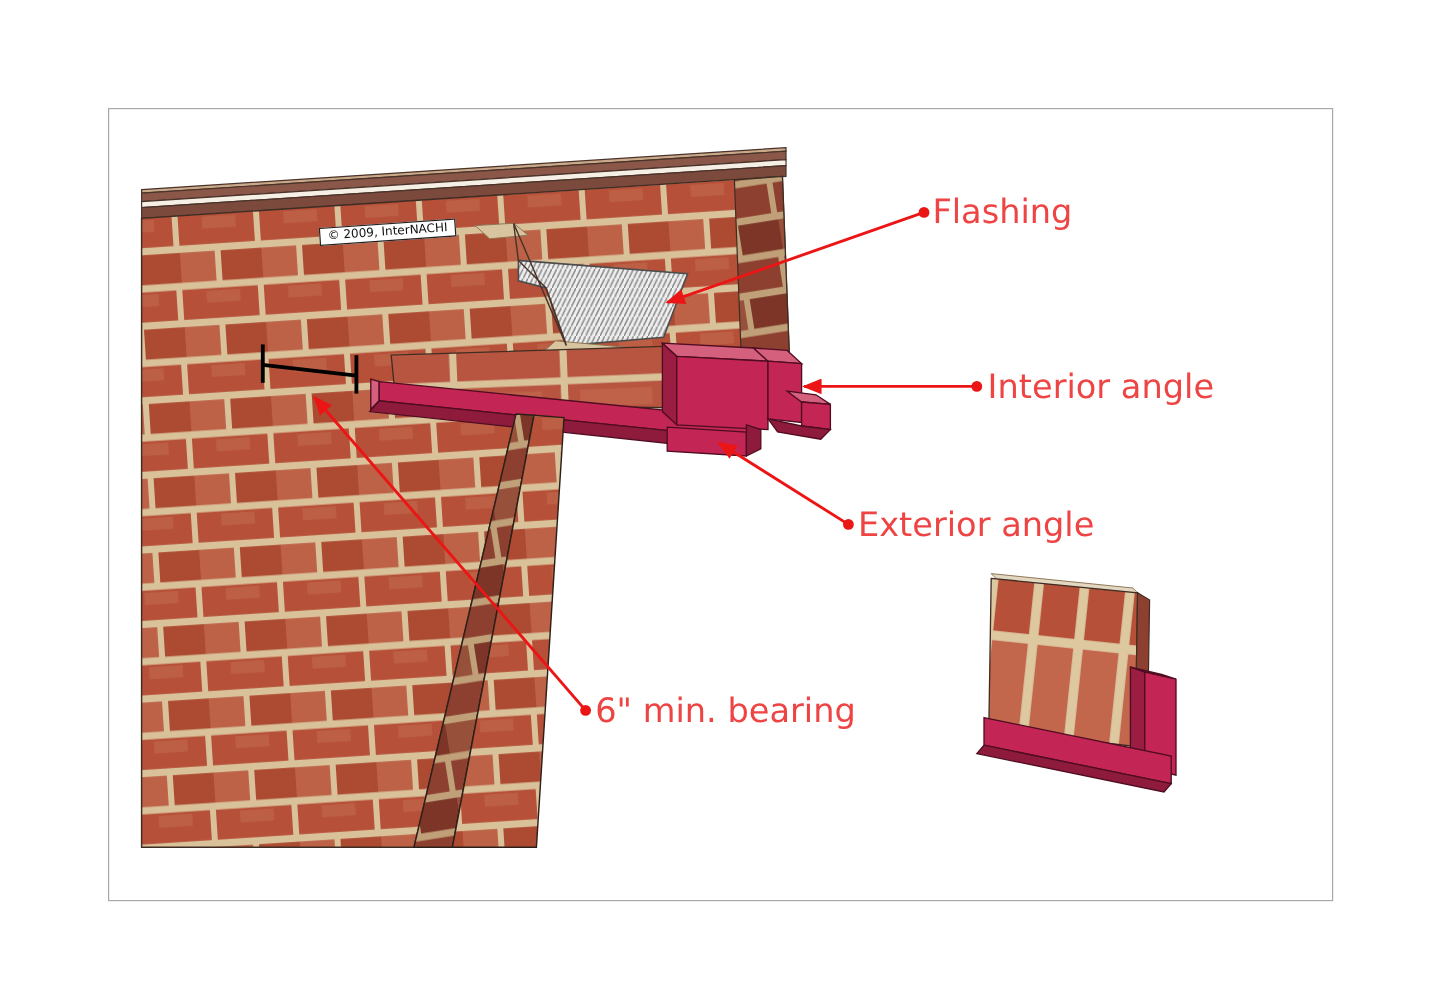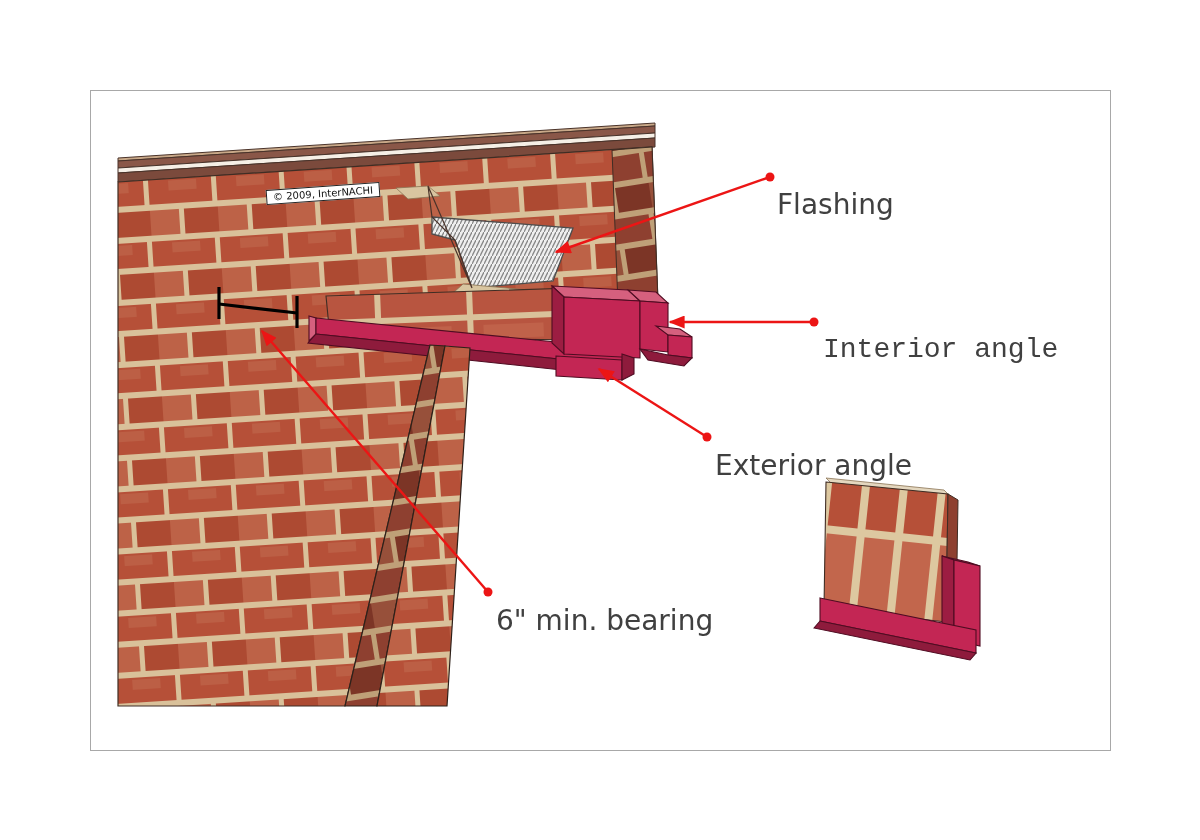--- a/index.html
+++ b/index.html
@@ -1,21 +1,21 @@
 <!DOCTYPE html>
 <html><head>
 <meta charset="utf-8">
 <style>
   html,body{margin:0;padding:0;background:#ffffff;}
   .canvas{position:relative;width:1200px;height:840px;background:#ffffff;overflow:hidden;
           font-family:"DejaVu Sans","Liberation Sans",sans-serif;}
   .page-frame{position:absolute;left:90px;top:90px;width:1019px;height:659px;
               border:1px solid #a8a8a8;background:#ffffff;}
   svg.scene{position:absolute;left:0;top:0;width:1200px;height:840px;}
-  .callout{position:absolute;font-size:28px;color:#404040;letter-spacing:0px;white-space:nowrap;margin-top:28px;}
+  .callout{position:absolute;font-size:28px;color:#ef4444;letter-spacing:0px;white-space:nowrap;}
   .copyright{position:absolute;left:266px;top:186px;background:#ffffff;border:1px solid #222;
              padding:1px 6px;font-size:10px;color:#111;transform:rotate(-4deg);white-space:nowrap;}
 </style>
 </head>
 <body>
 
 <div class="canvas">
 
   <div class="page-frame"></div>
 
@@ -131,16 +131,16 @@
       </g>
       <g>
         <line x1="488" y1="592" x2="262" y2="331" marker-end="url(#ah)"></line>
         <circle cx="488" cy="592" r="4.5" stroke="none"></circle>
       </g>
     </g>
   </svg>
 
   <div class="copyright">© 2009, InterNACHI</div>
   <div class="callout" style="left:777px;top:160px;">Flashing</div>
-  <div class="callout" style="left:823px;top:306px;font-family:Liberation Mono, monospace;">Interior angle</div>
+  <div class="callout" style="left:823px;top:306px;">Interior angle</div>
   <div class="callout" style="left:715px;top:421px;text-align:right;">Exterior angle</div>
   <div class="callout" style="left:496px;top:576px;">6" min. bearing</div>
 </div>
 
 </body></html>

